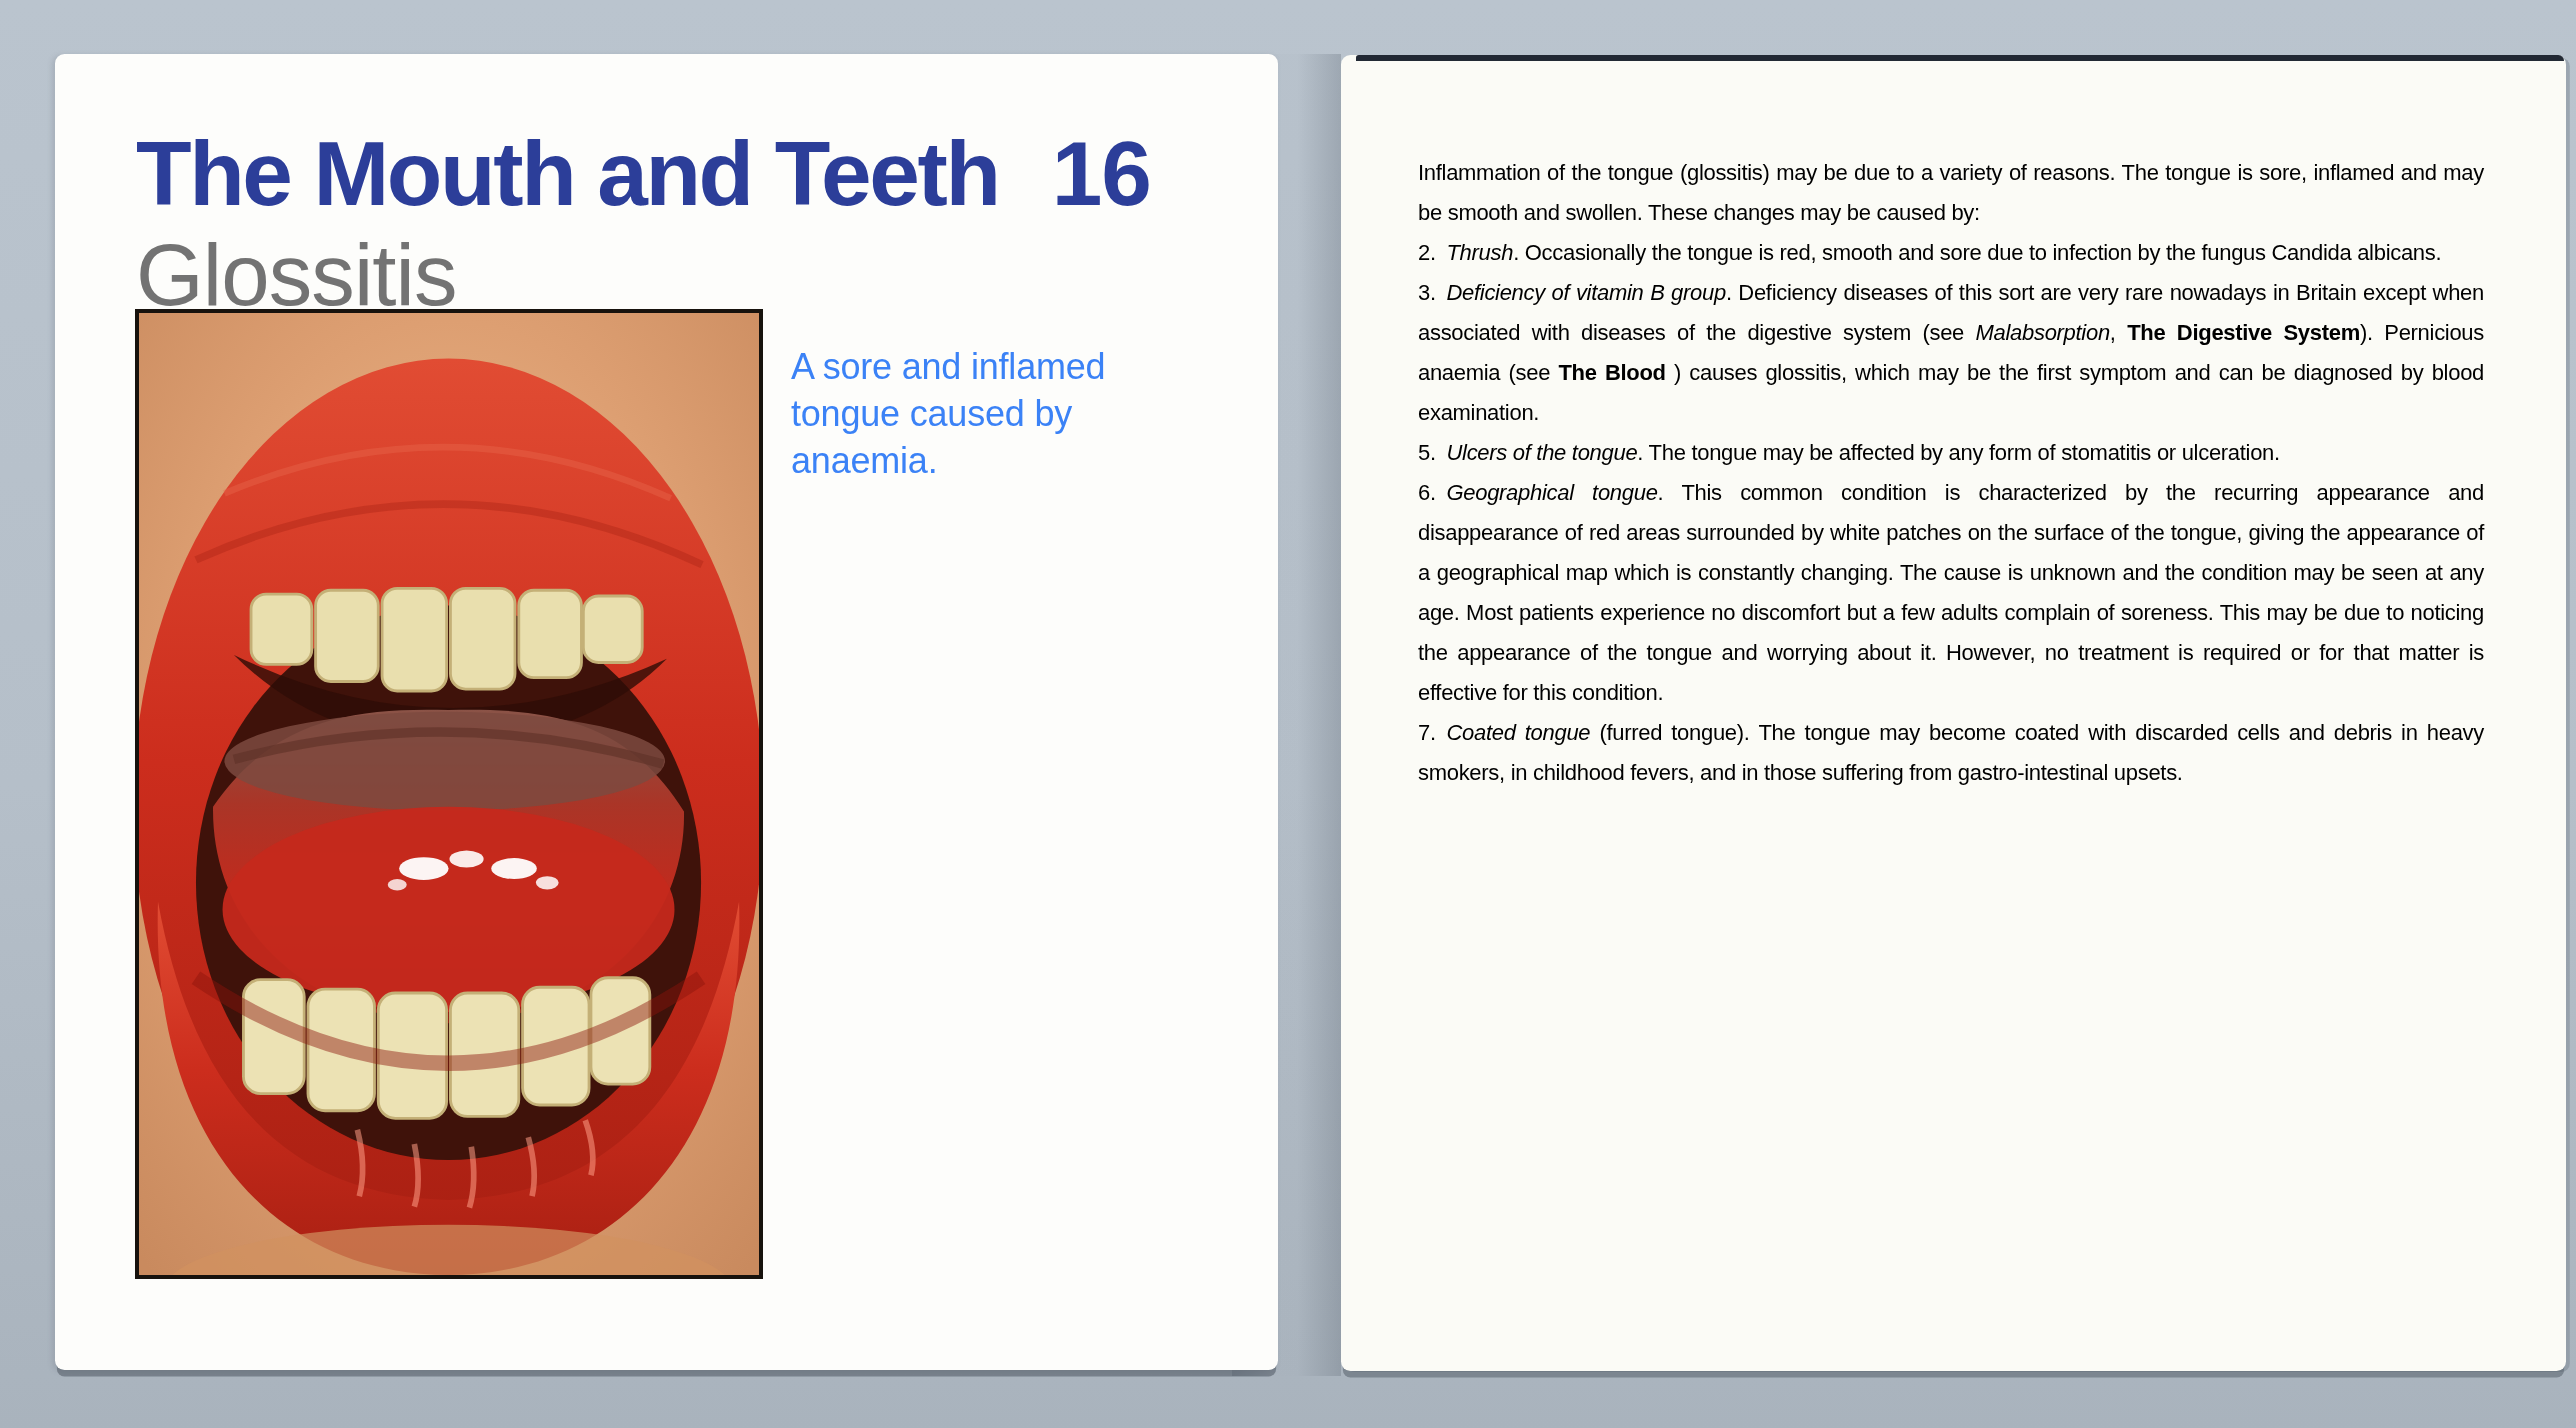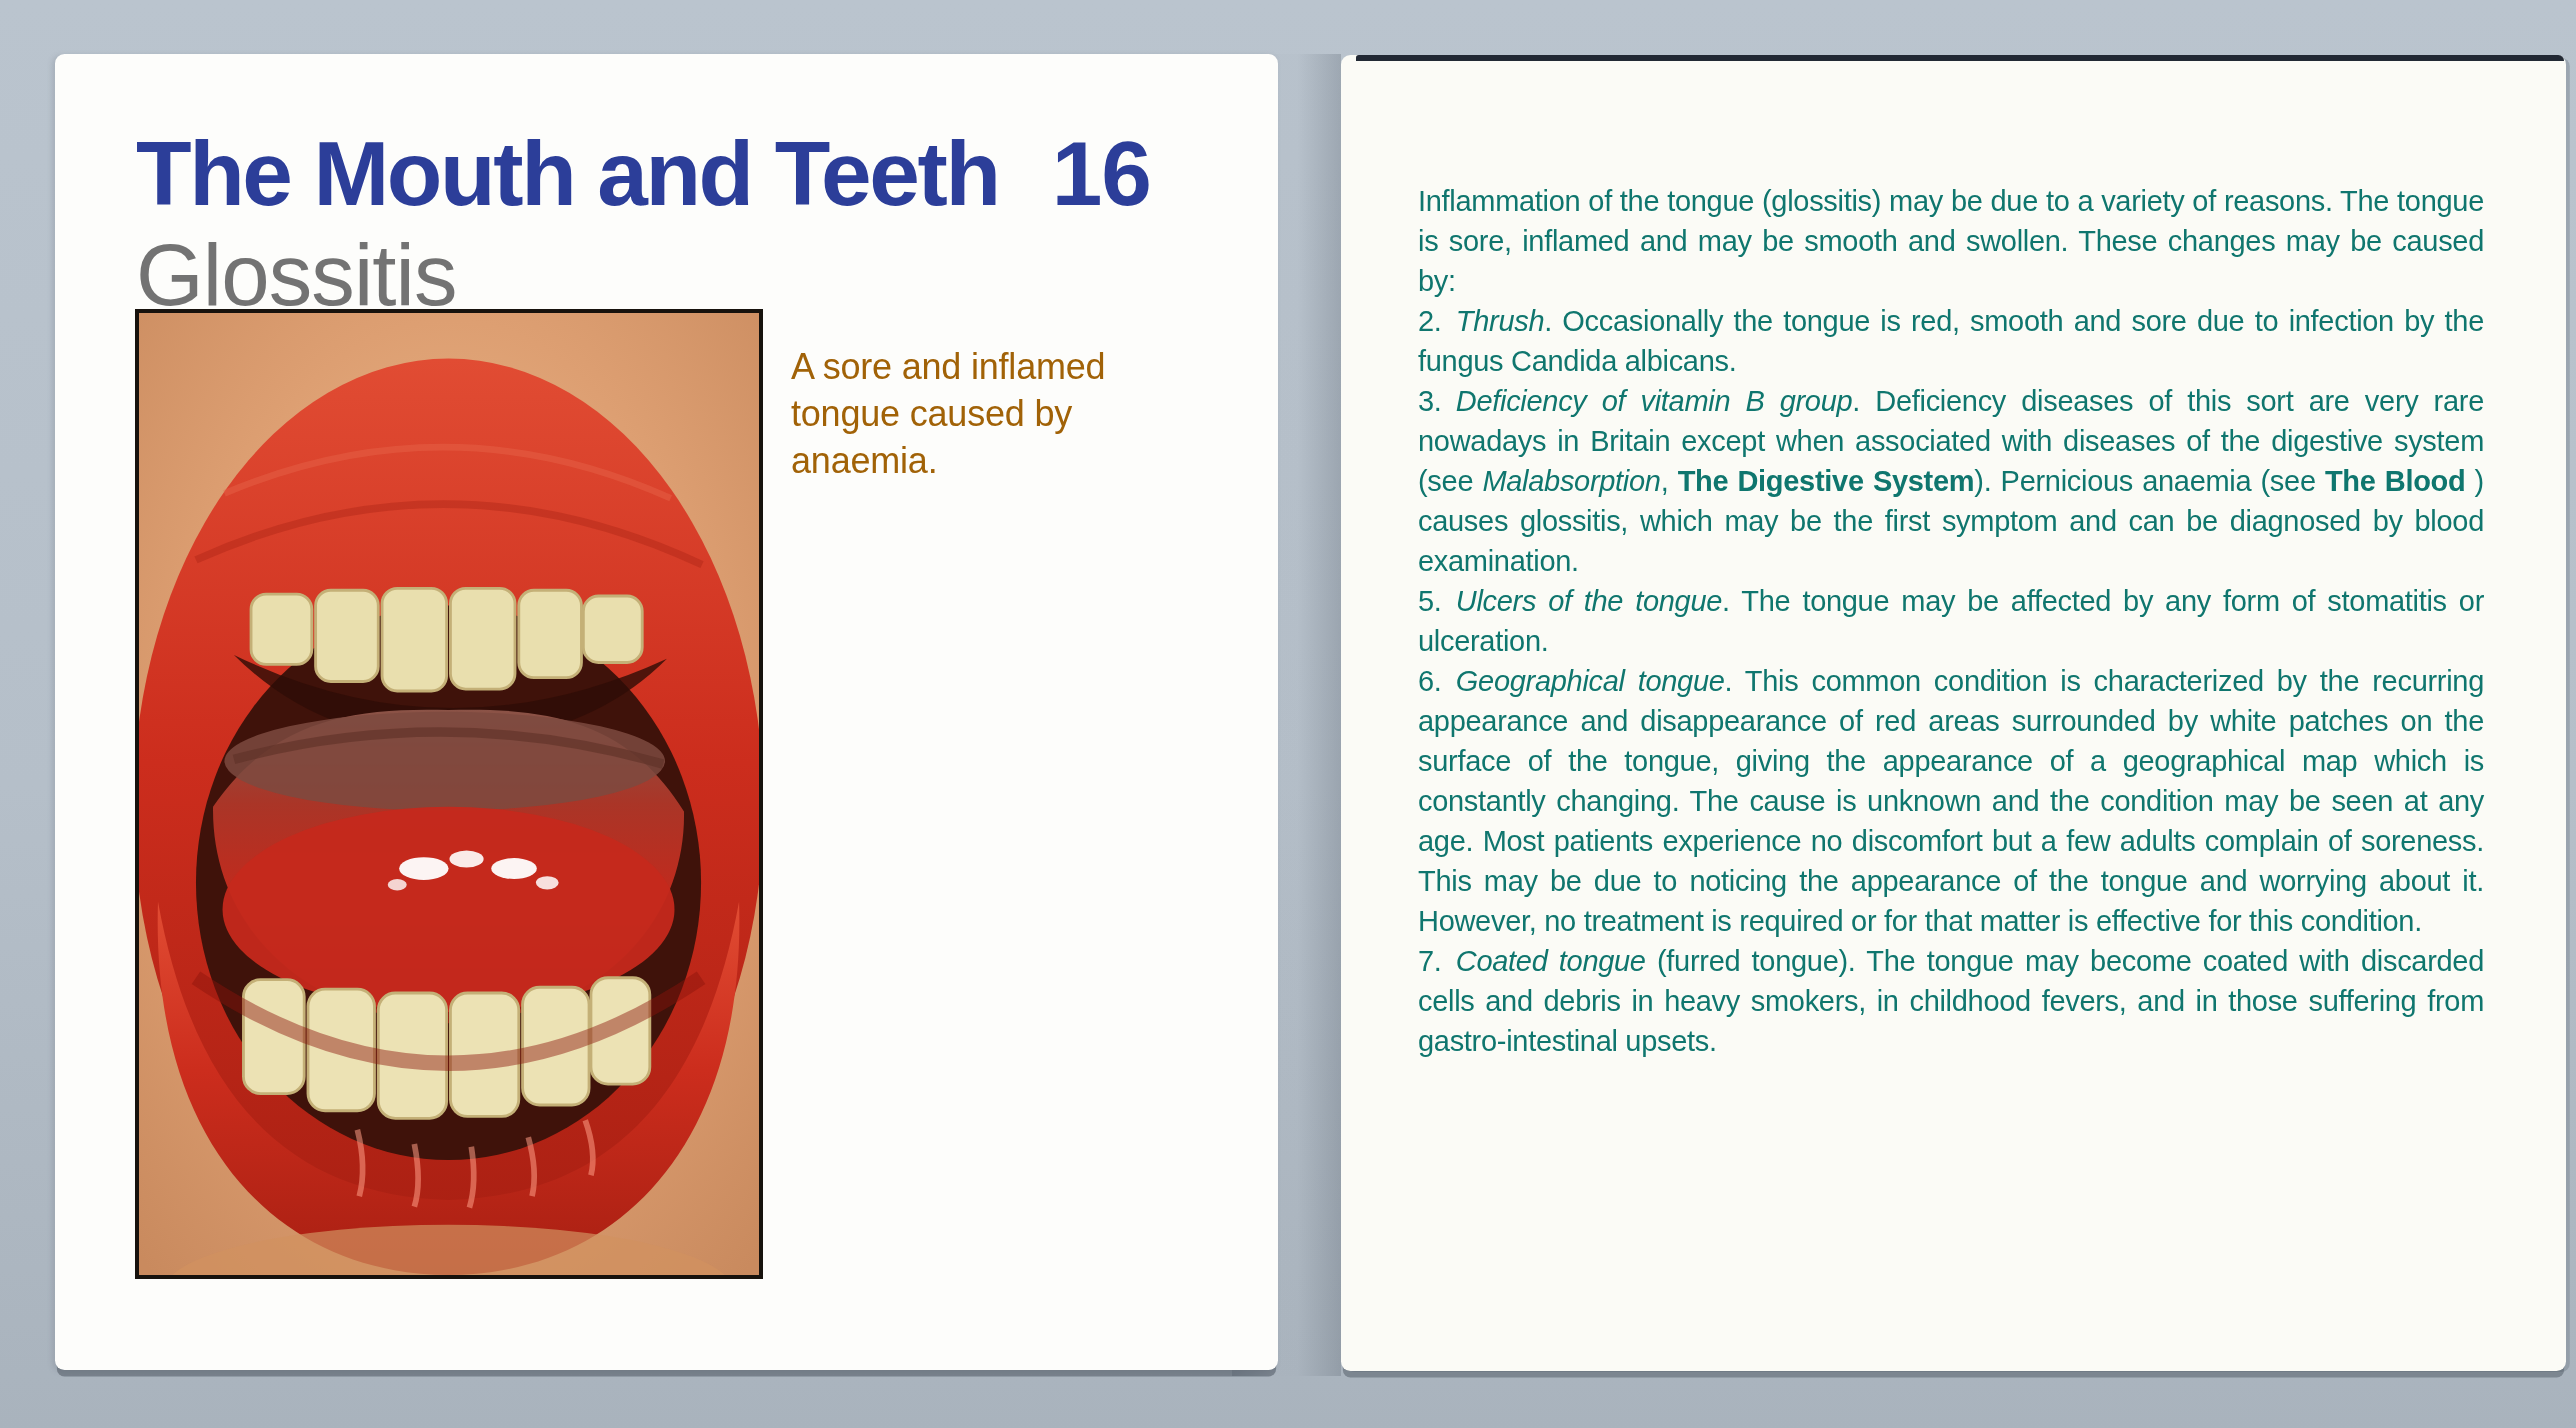--- a/index.html
+++ b/index.html
@@ -38,27 +38,27 @@
     position:absolute;left:81px;top:177px;margin:0;
     font-weight:400;font-size:87px;line-height:1;letter-spacing:-0.9px;color:#737373;
   }
   .photo-frame{
     position:absolute;left:80px;top:255px;width:620px;height:962px;margin:0;
     border:4.7px solid #17120d;background:#d89b6b;overflow:hidden;
   }
   .photo-frame svg{display:block;width:100%;height:100%;}
   .caption{
     position:absolute;left:736px;top:289px;width:331px;margin:0;
-    font-size:36px;line-height:47px;color:#a16207;letter-spacing:-0.2px;
+    font-size:36px;line-height:47px;color:#3b82f6;letter-spacing:-0.2px;
   }
   
   .body-text{
     position:absolute;left:77px;top:98px;width:1066px;
-    font-size:29px;line-height:40px;color:#0f766e;
-    text-align:justify;letter-spacing:-0.3px;margin-top:28px;
+    font-size:22px;line-height:40px;color:#000000;
+    text-align:justify;letter-spacing:-0.3px;
   }
   .body-text p{margin:0;}
   .body-text .it{font-style:italic;}
   .body-text .bd{font-weight:bold;}
   .back-footer{
     position:absolute;left:77px;top:1260px;width:1066px;
     font-size:25px;font-weight:bold;color:#0c0c0c;letter-spacing:-0.2px;
     display:flex;align-items:baseline;gap:17px;white-space:nowrap;
   }
   .back-footer .printed{margin-left:26.6px;}

